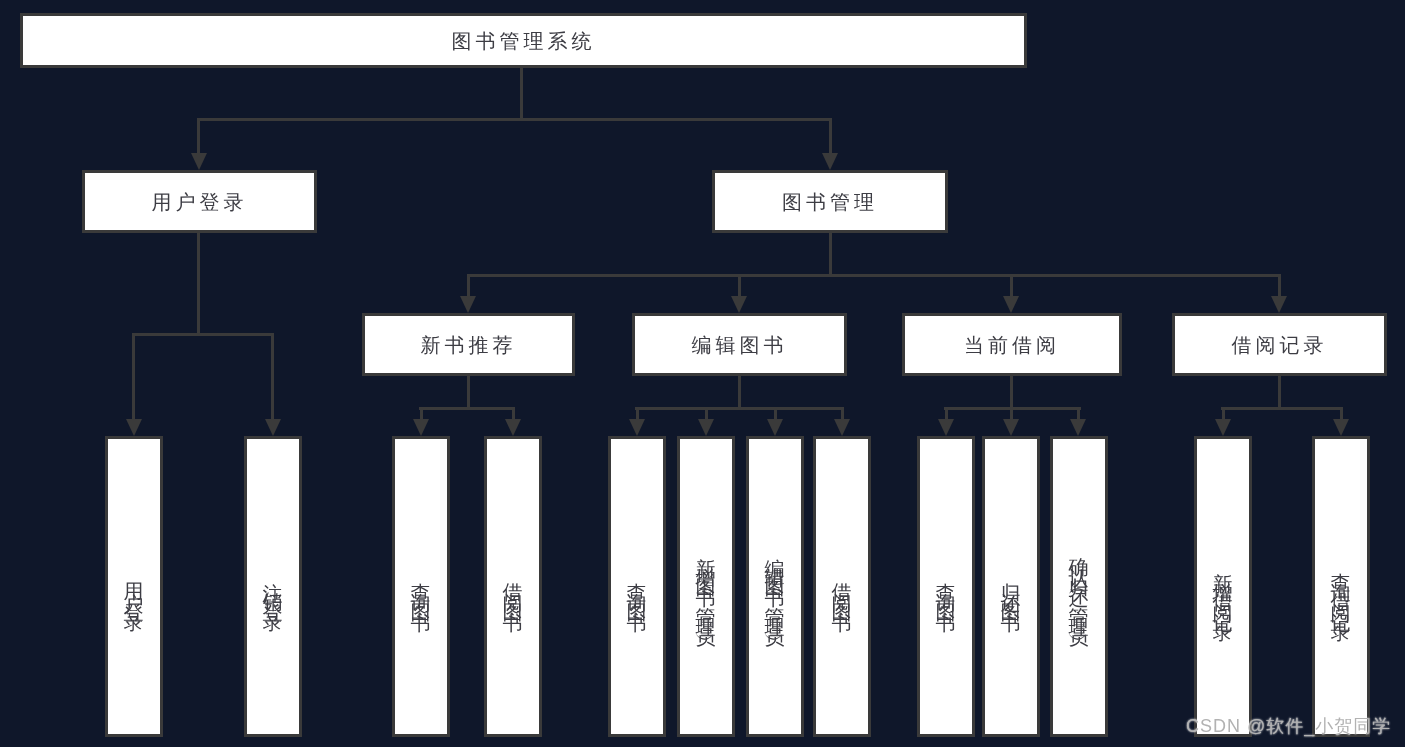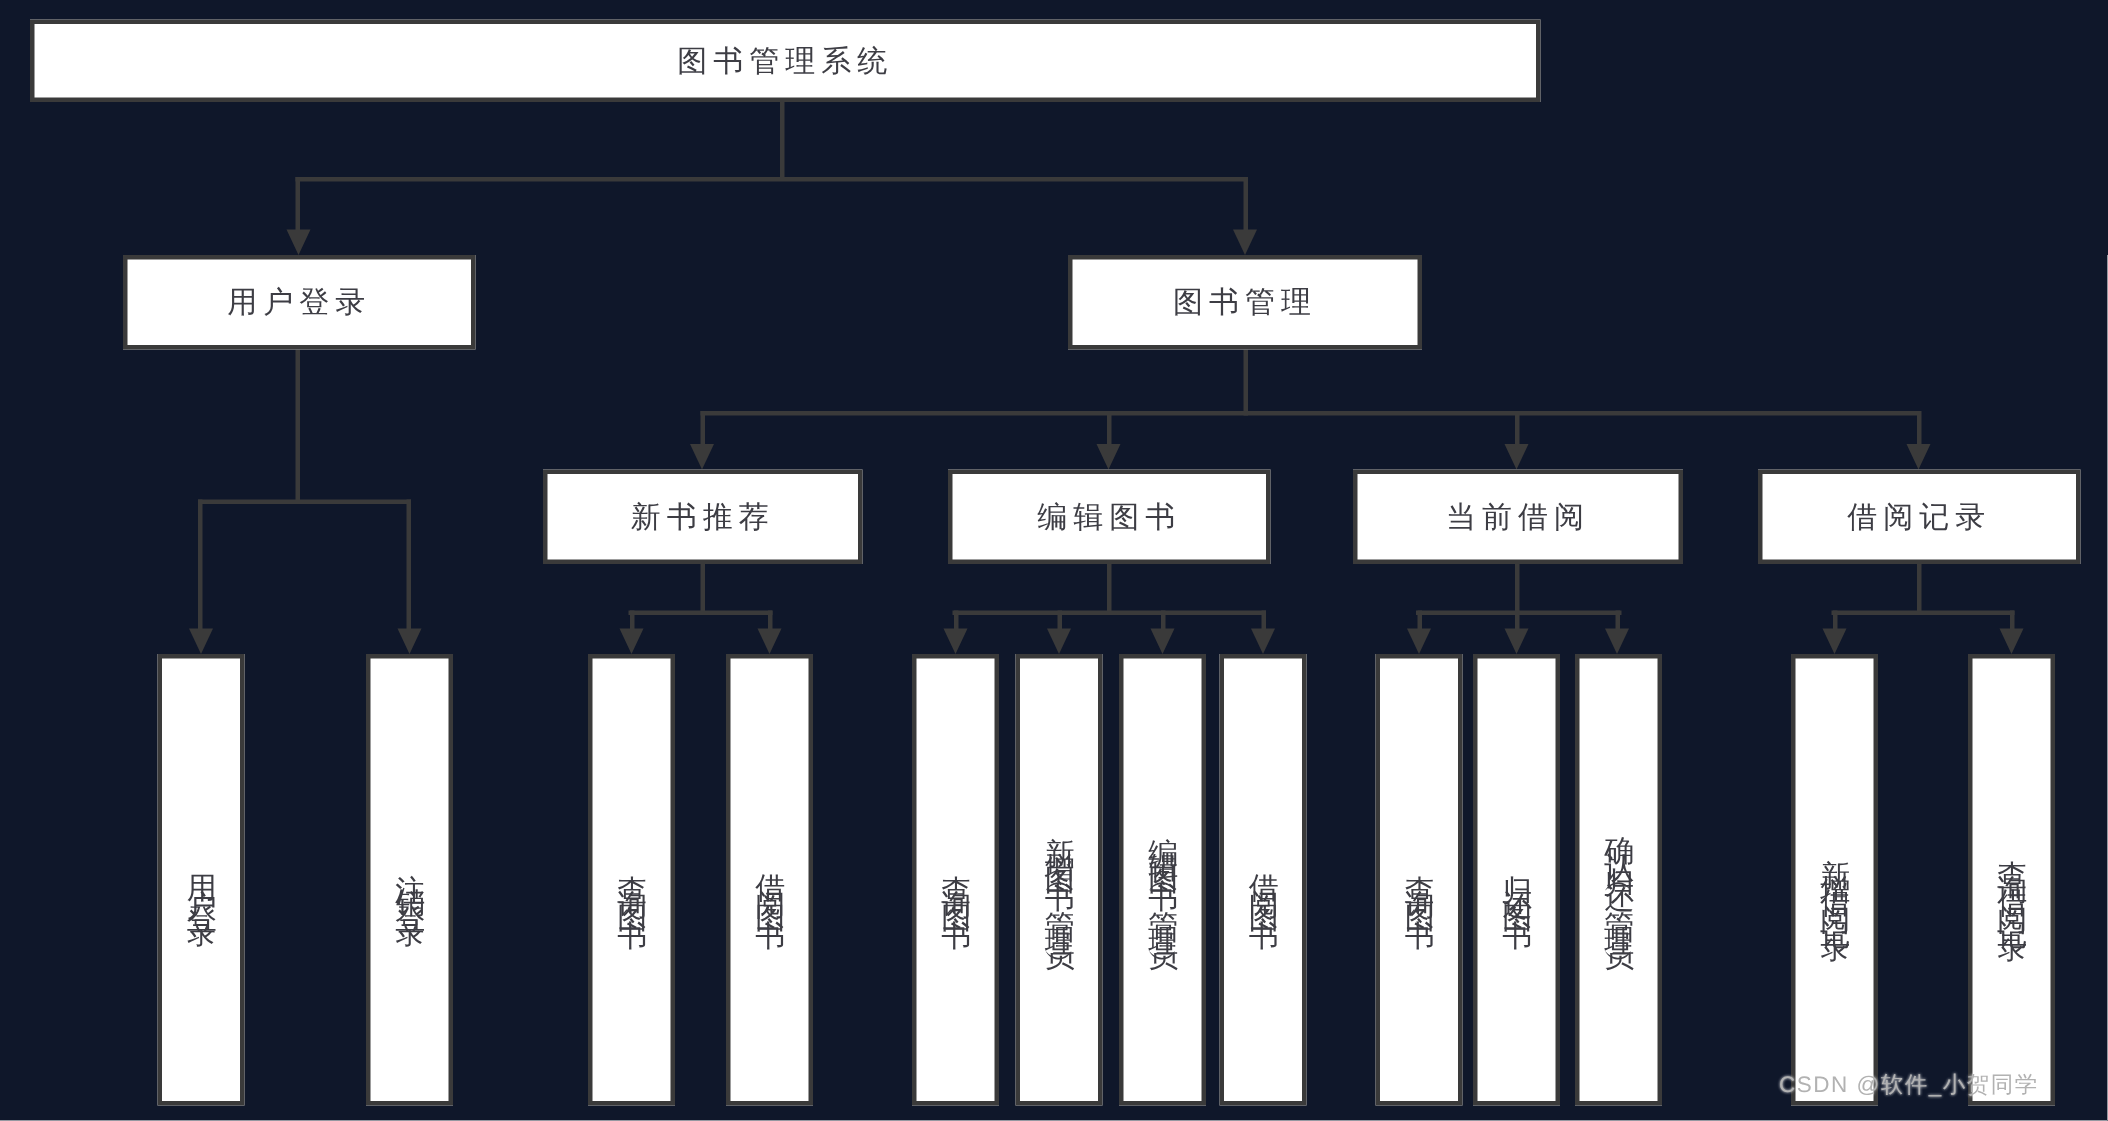--- a/index.html
+++ b/index.html
@@ -24,21 +24,21 @@
     display:flex; align-items:center; justify-content:center;
     color:#3d3d44; font-size:20px; line-height:1;
   }
   .box.h { letter-spacing:4px; }
   .box.v {
     writing-mode:vertical-rl; text-orientation:mixed;
     letter-spacing:10px; font-size:20px;
   }
   .watermark {
     position:absolute; left:1186px; top:714px;
-    color:#b2b2b2; font-size:15px; letter-spacing:1px;
+    color:#b2b2b2; font-size:18px; letter-spacing:1px;
     white-space:nowrap; z-index:5;
     text-shadow:0 0 2px #ffffff;
   }
 </style>
 </head>
 <body>
 
 <div class="canvas">
 
   <div class="vl" style="left:520px;top:68px;height:52px"></div>

